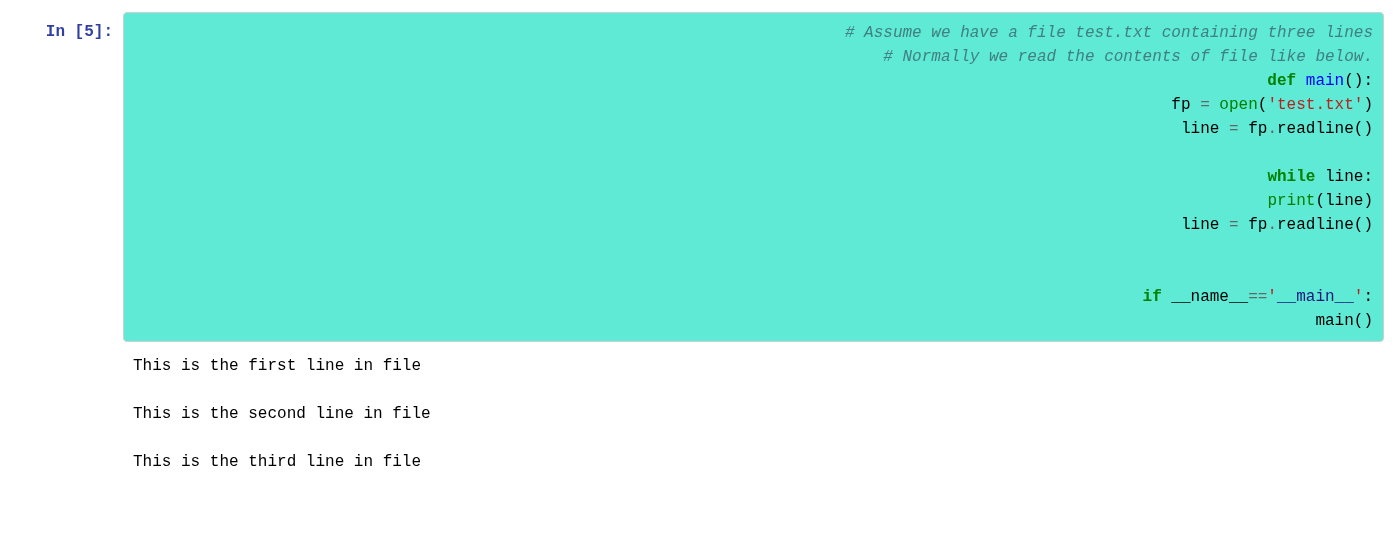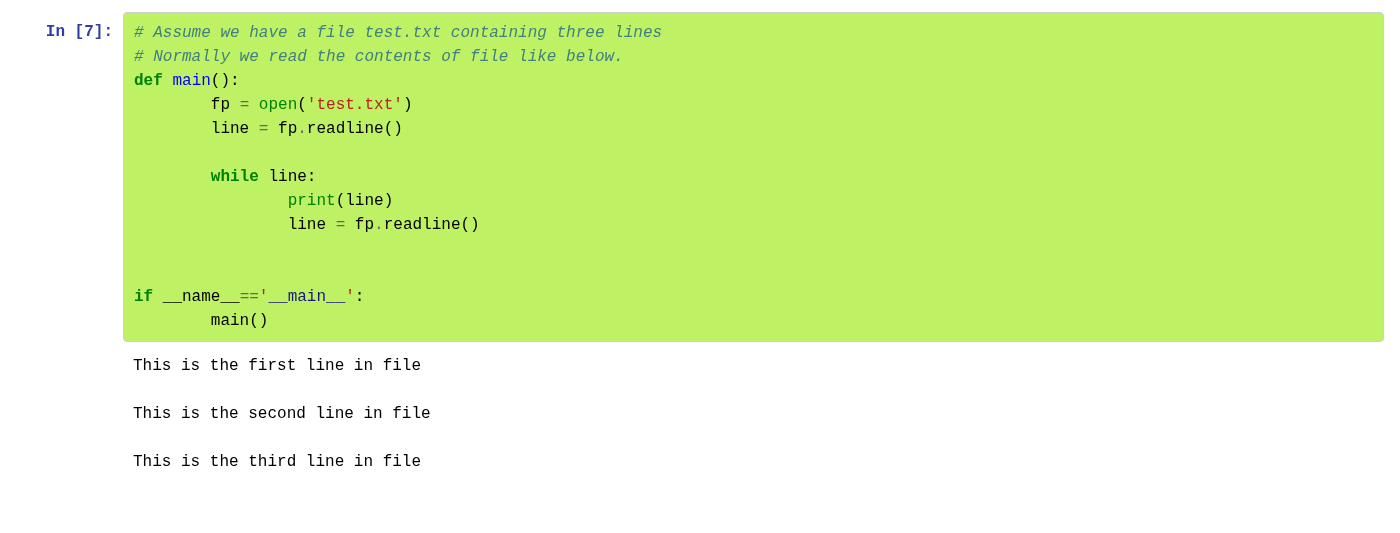--- a/index.html
+++ b/index.html
@@ -23,27 +23,28 @@
     padding-top: 8px;
     font-family: Menlo, Monaco, Consolas, "Courier New", monospace;
     font-size: 16px;
     color: #303F9F;
     font-weight: bold;
   }
   .code-area {
     flex: 1;
     border: 1px solid #cfcfcf;
     border-radius: 4px;
-    background: #bef264;
+    background: #5eead4;
     padding: 8px 10px;
     margin-right: 8px;
     white-space: pre;
     font-family: Menlo, Monaco, Consolas, "Courier New", monospace;
     font-size: 16px;
     overflow-x: auto;
+    text-align: right;
   }
   .output-row {
     display: flex;
     padding: 8px 8px 0 8px;
     justify-content: flex-end;
   }
   .output-area {
     flex: 1;
     padding: 4px 10px 8px 10px;
     white-space: pre;
@@ -57,21 +58,21 @@
   .cm-string  { color: #ba2121; }
   .cm-builtin { color: #008000; }
   .cm-op      { color: #666666; }
   .cm-var     { color: #000000; }
   .cm-dunder  { color: #19177c; }
 </style>
 </head>
 <body>
 
 <div class="notebook-cell">
-  <div class="prompt-area">In [7]:</div>
+  <div class="prompt-area">In [5]:</div>
   <div class="code-area"><span class="cm-comment"># Assume we have a file test.txt containing three lines</span>
 <span class="cm-comment"># Normally we read the contents of file like below.</span>
 <span class="cm-keyword">def</span> <span class="cm-def">main</span><span class="cm-var">():</span>
 <span>        </span><span class="cm-var">fp </span><span class="cm-op">=</span><span> </span><span class="cm-builtin">open</span><span class="cm-var">(</span><span class="cm-string">'test.txt'</span><span class="cm-var">)</span>
 <span>        </span><span class="cm-var">line </span><span class="cm-op">=</span><span class="cm-var"><span> fp</span><span class="cm-op">.</span><span>readline</span><span>()</span></span>
 
 <span>        </span><span class="cm-keyword">while</span><span class="cm-var"> line:</span>
 <span>                </span><span class="cm-builtin">print</span><span class="cm-var">(line)</span>
 <span>                </span><span class="cm-var">line </span><span class="cm-op">=</span><span class="cm-var"><span> fp</span><span class="cm-op">.</span><span>readline</span><span>()</span></span>
 

